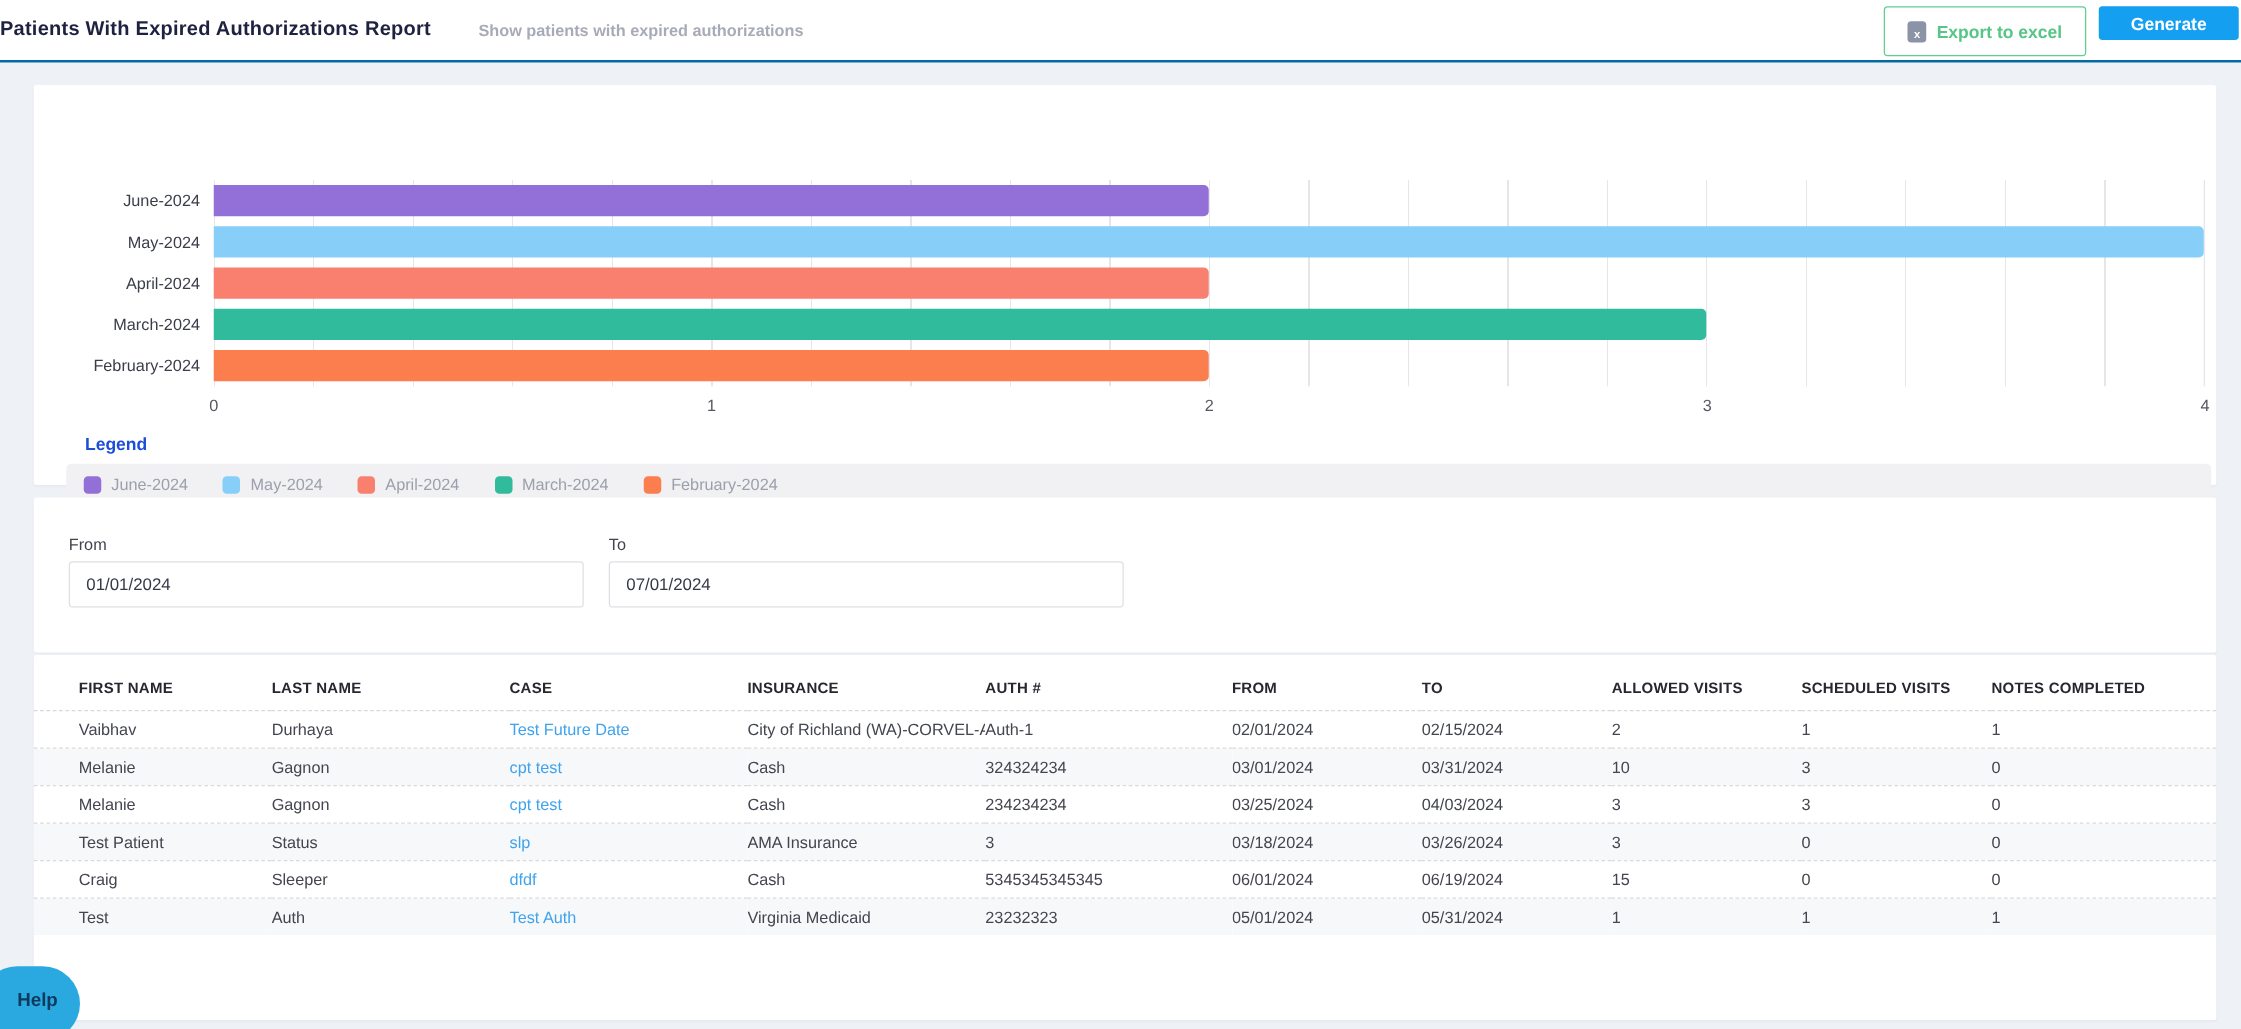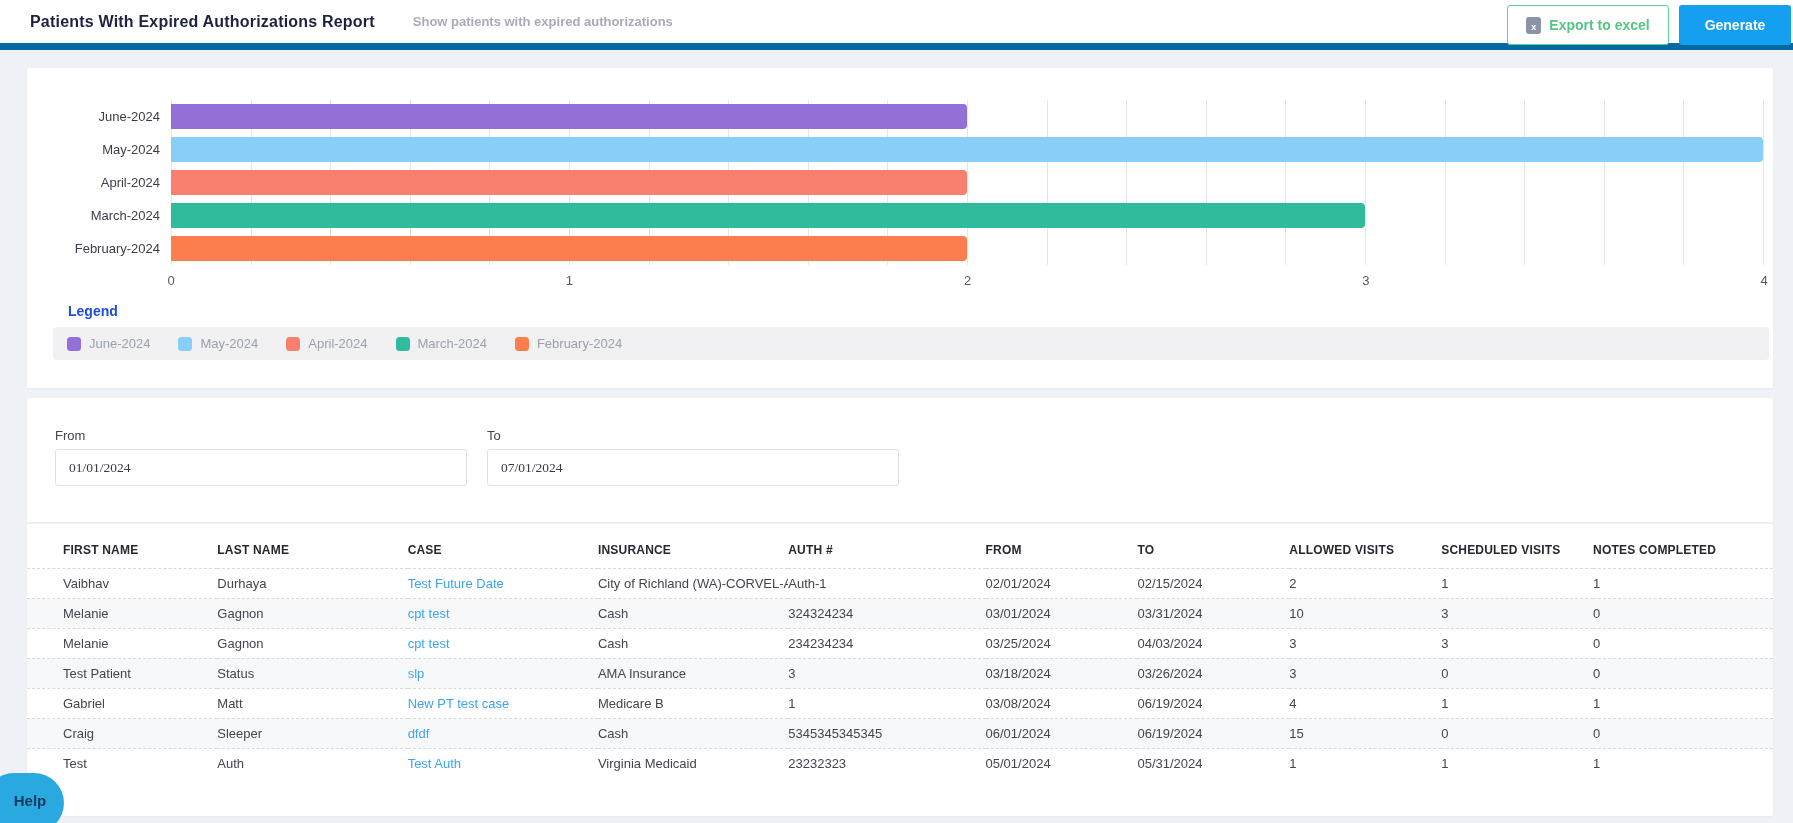--- a/index.html
+++ b/index.html
@@ -7,24 +7,23 @@
   body {
     font-family:"Liberation Sans", sans-serif;
     background:#eef1f6;
     color:#3c3f4c;
   }
   
   .topbar {
     position:relative;
     height:50px;
     background:#ffffff;
-    border-bottom:7px solid #0369a1;
+    border-bottom:2px solid #0369a1;
     display:flex;
     align-items:center;
-    padding-left:30px;
   }
   .page-title {
     font-size:16px;
     font-weight:700;
     color:#1e2140;
     letter-spacing:.2px;
   }
   .page-subtitle {
     margin-left:38px;
     font-size:13px;
@@ -54,39 +53,39 @@
     width:15px; height:17px;
     background:#8b93a6;
     border-radius:3px;
     color:#ffffff;
     font-size:9px;
     font-weight:700;
     display:flex; align-items:flex-end; justify-content:center;
     padding-bottom:2px;
   }
   .btn-generate {
-    width:112px; height:40px;
+    width:112px; height:27px;
     background:#149ff1;
     border:none;
     border-radius:3px;
     color:#ffffff;
     font-weight:700;
     font-size:14px;
     cursor:pointer;
     font-family:"Liberation Sans", sans-serif;
   }
   
   .main { padding:18px 20px 0 27px; }
   .card {
     background:#ffffff;
     border-radius:2px;
     box-shadow:0 1px 2px rgba(30,33,64,.03);
   }
   
-  .chart-card { height:320px; padding-top:32px; }
+  .chart-card { height:320px; padding-top:76px; }
   .chart-flex { display:flex; }
   .labels-col { width:144px; flex:none; }
   .cat-label {
     height:33px;
     display:flex; align-items:center; justify-content:flex-end;
     padding-right:11px;
     font-size:13px;
     color:#3b3e49;
   }
   .plot-col {
@@ -130,21 +129,21 @@
     gap:20px;
   }
   .field-label { font-size:13px; color:#42454f; margin-bottom:6px; }
   .date-input {
     width:412px; height:37px;
     border:1px solid #dfdfe6;
     border-radius:3px;
     padding-left:13px;
     font-size:13.5px;
     color:#363947;
-    font-family:Liberation Serif, serif;
+    font-family:Liberation Sans, sans-serif;
     outline:none;
     background:#ffffff;
   }
   
   .table-card { margin-top:2px; height:292px; padding-top:6px; }
   table { width:100%; border-collapse:collapse; table-layout:fixed; }
   th {
     text-align:left;
     font-size:12px;
     font-weight:700;
@@ -341,32 +340,20 @@
             <td><a class="case-link">slp</a></td>
             <td>AMA Insurance</td>
             <td>3</td>
             <td>03/18/2024</td>
             <td>03/26/2024</td>
             <td>3</td>
             <td>0</td>
             <td>0</td>
           </tr>
           <tr>
-            <td>Gabriel</td>
-            <td>Matt</td>
-            <td><a class="case-link">New PT test case</a></td>
-            <td>Medicare B</td>
-            <td>1</td>
-            <td>03/08/2024</td>
-            <td>06/19/2024</td>
-            <td>4</td>
-            <td>1</td>
-            <td>1</td>
-          </tr>
-          <tr>
             <td>Craig</td>
             <td>Sleeper</td>
             <td><a class="case-link">dfdf</a></td>
             <td>Cash</td>
             <td>5345345345345</td>
             <td>06/01/2024</td>
             <td>06/19/2024</td>
             <td>15</td>
             <td>0</td>
             <td>0</td>

